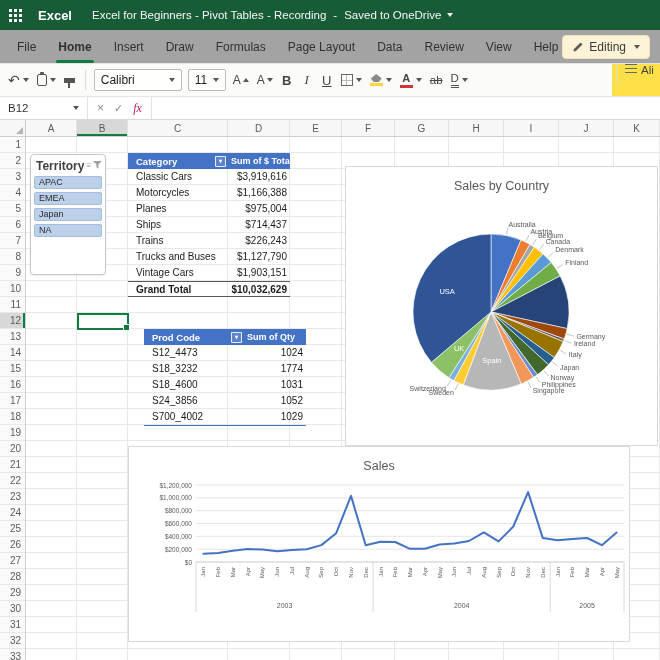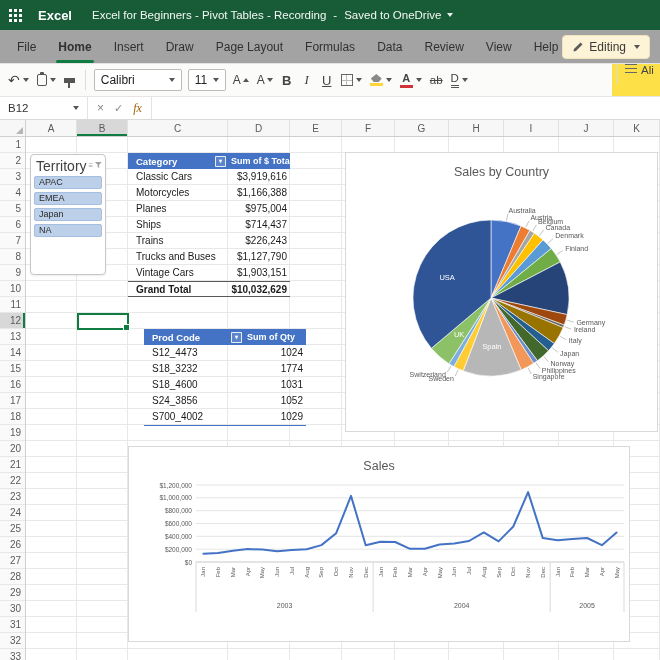--- a/index.html
+++ b/index.html
@@ -45,60 +45,60 @@
 .align-group{position:absolute;right:0;top:0;height:33px;display:flex;align-items:flex-start;width:48px;overflow:hidden;background:#fde047}
 .alignicon{width:12px;height:10px;background:repeating-linear-gradient(to bottom,#666 0,#666 1.5px,transparent 1.5px,transparent 4px);margin:0 4px 0 2px;flex:none}
 .align-label{font-size:11.5px;color:#444;white-space:nowrap}
 
 .fbar{height:23px;background:#fff;border-bottom:1px solid #d9d9d9;display:flex;align-items:center}
 .namebox{width:88px;height:100%;border-right:1px solid #e3e3e3;display:flex;align-items:center;padding:0 8px;font-size:11.5px;color:#333;cursor:pointer}
 .namebox span:first-child{flex:1}
 .fbtns{display:flex;align-items:center;gap:10px;padding:0 9px;border-right:1px solid #e3e3e3;height:100%}
 .fx-cancel{color:#888;font-size:12px;cursor:pointer}
 .fx-enter{color:#888;font-size:11px;cursor:pointer}
-.fx{font-family:"Liberation Serif",serif;font-style:italic;font-size:12px;color:#a16207;cursor:pointer}
+.fx{font-family:"Liberation Serif",serif;font-style:italic;font-size:12px;color:#be185d;cursor:pointer}
 .finput{flex:1;height:100%}
 
 .sheet{position:absolute;top:120px;left:0;width:660px;height:540px;background:#fff;overflow:hidden}
 .col-headers{display:flex;height:17px;background:#f7f7f7;border-bottom:1px solid #cfcfcf}
 .corner{width:26px;height:100%;border-right:1px solid #cfcfcf;position:relative;background:#f7f7f7;flex:none;cursor:pointer}
 .corner::after{content:"";position:absolute;right:2px;bottom:2px;border-left:7px solid transparent;border-bottom:7px solid #b5b5b5}
 .col-h{height:100%;display:flex;align-items:center;justify-content:center;font-size:10px;color:#5a5a5a;border-right:1px solid #e2e2e2;flex:none;cursor:pointer}
 .col-h.sel{background:#d8d8d8;box-shadow:inset 0 -2px 0 #107c41}
 .sheet-body{display:flex;height:523px}
 .row-headers{width:26px;background:#fafafa;border-right:1px solid #cfcfcf;flex:none}
 .row-h{height:16px;display:flex;align-items:center;justify-content:flex-end;padding-right:4px;font-size:10px;color:#5a5a5a;border-bottom:1px solid #e8e8e8;cursor:pointer}
 .row-h.sel{background:#d8d8d8;box-shadow:inset -2px 0 0 #107c41}
 .cells{position:relative;flex:1;overflow:hidden;background:#fff}
 .vline{position:absolute;top:0;bottom:0;width:1px;background:#e8e8e8;z-index:1}
 .hline{position:absolute;left:0;right:0;height:1px;background:#e8e8e8;z-index:1}
 
 .slicer{position:absolute;left:4px;top:17px;width:76px;height:121px;background:#fff;border:1px solid #c7c7c7;border-radius:4px;z-index:2;box-shadow:0 1px 2px rgba(0,0,0,.08)}
 .slicer-h{display:flex;align-items:center;height:15px;margin:3px 3px 3px 5px;gap:2px}
-.slicer-title{flex:1;font-size:14px;font-weight:400;color:#3f3f3f}
+.slicer-title{flex:1;font-size:12px;font-weight:700;color:#3f3f3f}
 .s-ic{font-size:8px;color:#9a9a9a;cursor:pointer;line-height:1}
 .s-funnel{cursor:pointer}
 .slicer-item{height:13px;margin:0 3px 3px 3px;background:#bdd0e9;border:1px solid #a3bede;border-radius:2px;font-size:9px;line-height:11px;padding-left:4px;color:#2b2b2b;cursor:pointer}
 
 .pivot{position:absolute;width:162px;z-index:2;font-size:10px;color:#1a1a1a}
 .prow{display:flex;height:16px;line-height:15px}
 .prow .c0{width:100px;padding-left:8px;overflow:hidden;white-space:nowrap}
 .prow .c1{width:62px;padding-right:3px;text-align:right;overflow:hidden;white-space:nowrap}
 .phead{background:#4472c4;color:#fff;font-weight:700;font-size:9.5px}
 .phead .c0{display:flex;align-items:center;justify-content:space-between;padding-right:2px}
 .phead .c1{text-align:left;padding-left:3px;font-size:9px;line-height:16px}
 .fbtn{width:11px;height:11px;border:1px solid rgba(255,255,255,.85);border-radius:1px;background:rgba(255,255,255,.14);font-size:6px;display:flex;align-items:center;justify-content:center;flex:none;cursor:pointer}
 .ptotal{font-weight:700;border-top:1px solid #595959;border-bottom:1px solid #595959}
 
 .sel-cell{position:absolute;left:51px;top:176px;width:52px;height:17px;border:2px solid #107c41;z-index:3}
 .sel-cell::after{content:"";position:absolute;right:-3px;bottom:-3px;width:5px;height:5px;background:#107c41;border:1px solid #fff}
 
 .chart-box{position:absolute;background:#fff;border:1px solid #d9d9d9;z-index:4}
 .chart-title{height:30px;padding-top:12px;text-align:center;font-size:12.5px;color:#595959}
-.pie-box{left:319px;top:15px;width:313px;height:280px}
+.pie-box{left:319px;top:29px;width:313px;height:280px}
 .line-box{left:102px;top:309px;width:502px;height:196px}
 </style>
 </head>
 <body>
 
 <header class="topbar">
   <div class="waffle">
       <i></i>
       <i></i>
       <i></i>
@@ -115,22 +115,22 @@
   <div class="saved">Saved to OneDrive</div>
   <span class="dd white"></span>
 </header>
 
 <nav class="ribbon-tabs">
   <div id="tabs" style="display:flex">
       <div class="rtab">File</div>
       <div class="rtab active">Home</div>
       <div class="rtab">Insert</div>
       <div class="rtab">Draw</div>
+      <div class="rtab">Formulas</div>
       <div class="rtab">Page Layout</div>
-      <div class="rtab">Formulas</div>
       <div class="rtab">Data</div>
       <div class="rtab">Review</div>
       <div class="rtab">View</div>
       <div class="rtab">Help</div>
     </div>
   <div class="editing-btn">
     <svg width="12" height="12" viewBox="0 0 16 16">
         <path d="M2 14l3.2-.6L14 4.6 11.4 2 2.6 10.8 2 14z" fill="#5c5c5c"></path>
       </svg>
     <span>Editing</span>

